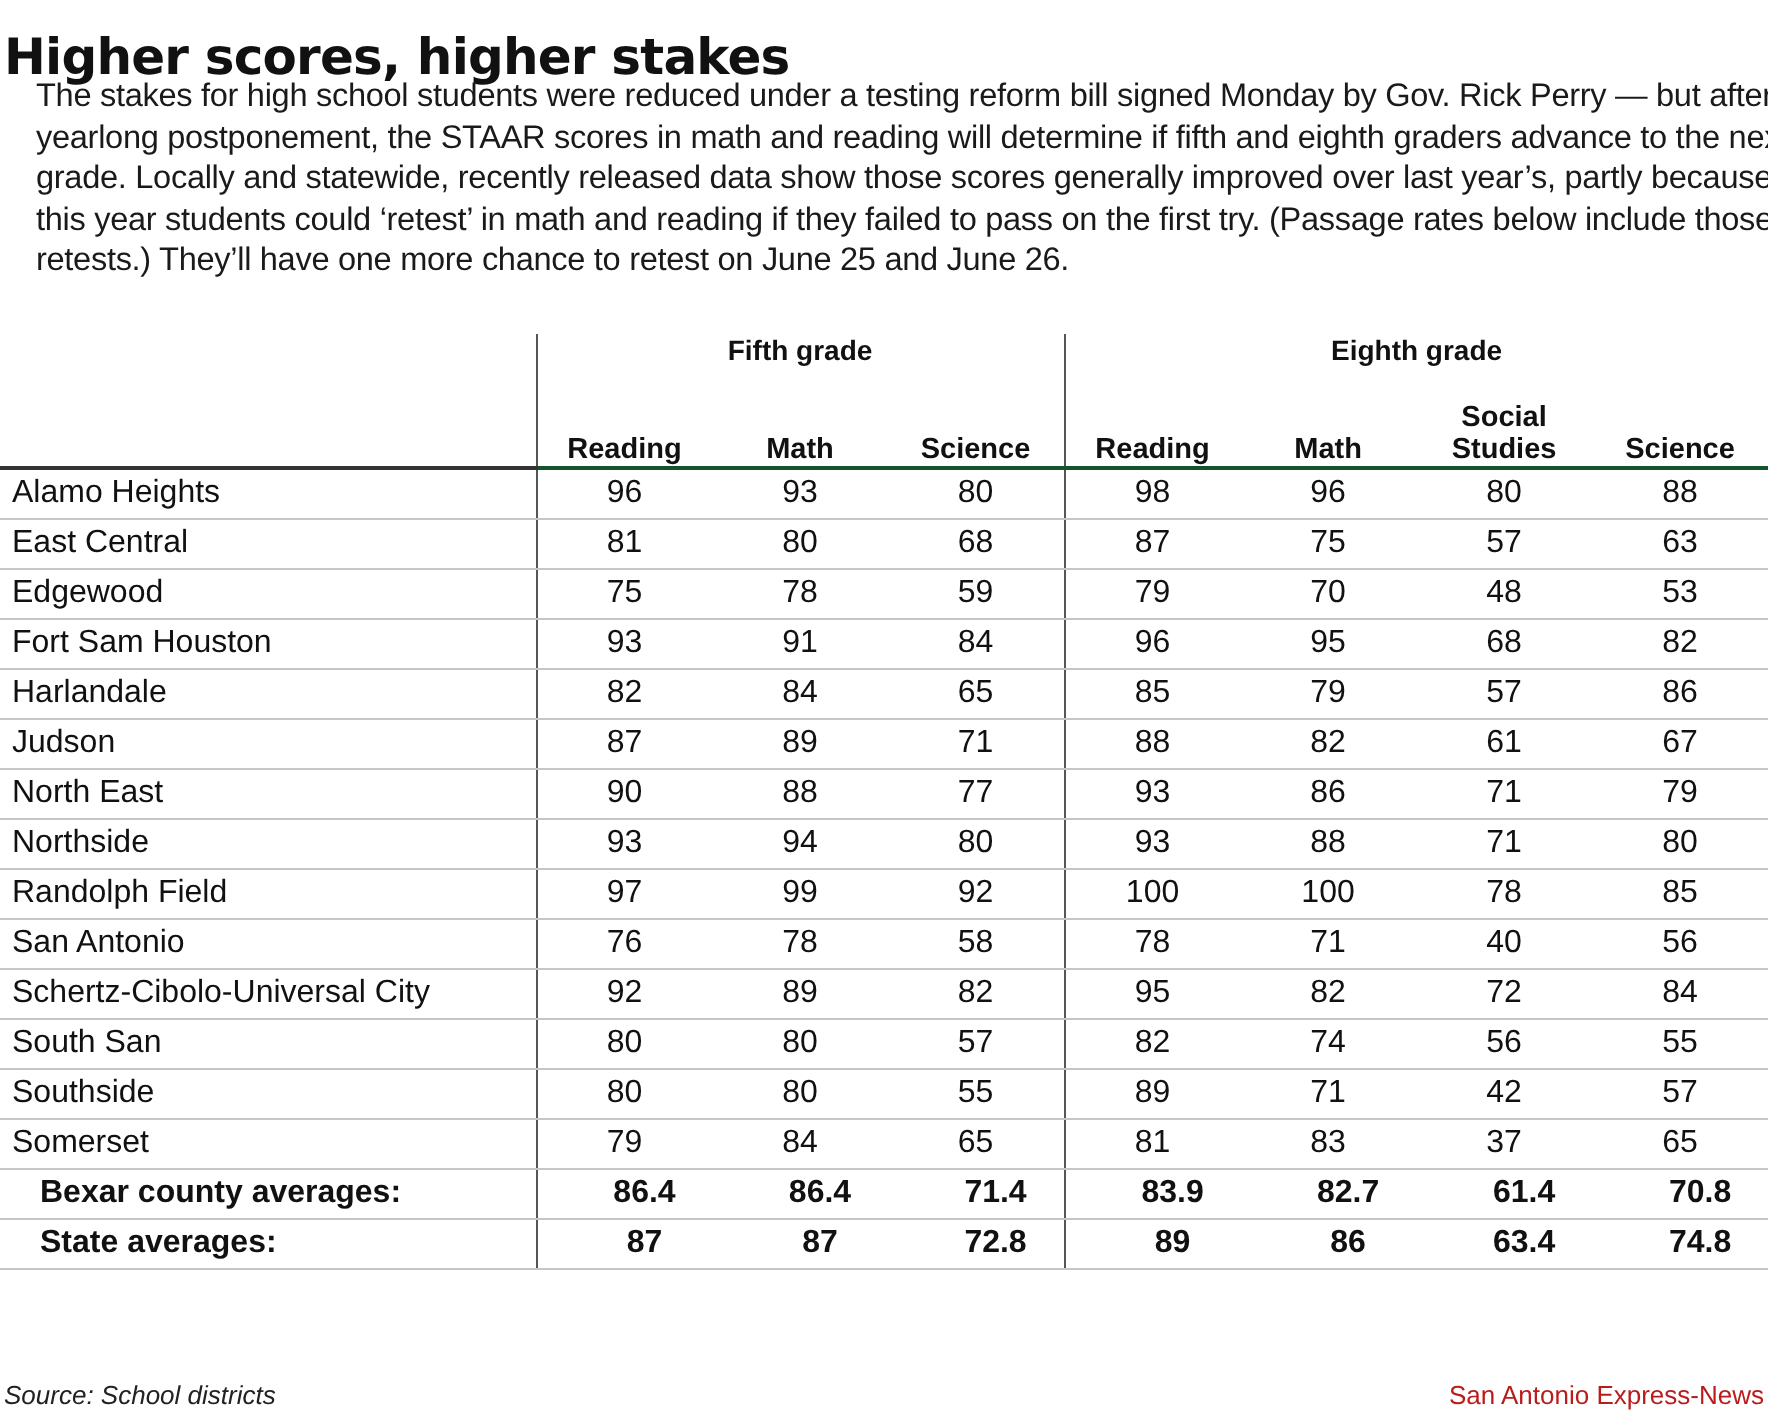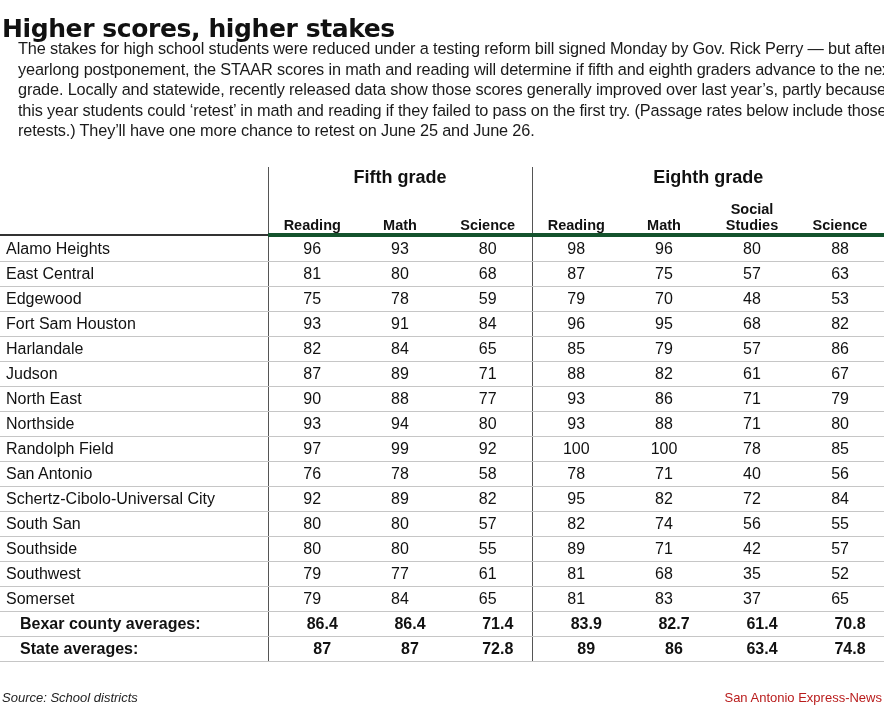--- a/index.html
+++ b/index.html
@@ -25,27 +25,27 @@
   }
   table.scores {
     position: absolute; left: 0; top: 167px;
     width: 884px;
     border-collapse: collapse;
     table-layout: fixed;
     font-size: 16px;
   }
   table.scores td, table.scores th { padding: 0; }
   .group-row th {
-    height: 26px; font-size: 18px; font-weight: bold; vertical-align: top;
+    height: 26px; font-size: 14px; font-weight: bold; vertical-align: top;
     padding-top: 4px; text-align: center;
   }
   .col-row th {
     height: 40px; font-size: 14.5px; font-weight: bold; text-align: center;
     vertical-align: bottom; padding-bottom: 4px; line-height: 16px;
-    border-bottom: 4px solid #14532d;
+    border-bottom: 2px solid #14532d;
   }
   .col-row th.label-head { border-bottom: 2px solid #333; }
   tbody tr td {
     height: 24px; border-bottom: 1px solid #c6c6c6;
     text-align: center; font-size: 16px;
   }
   tbody tr td.name { text-align: left; padding-left: 6px; }
   tbody tr.bold td { font-weight: bold; padding-left: 20px; }
   .vline { border-left: 1px solid #555; }
   .c-name { width: 268px; }
@@ -219,30 +219,20 @@
         <td class="name">Southside</td>
         <td class="vline">80</td>
         <td>80</td>
         <td>55</td>
         <td class="vline">89</td>
         <td>71</td>
         <td>42</td>
         <td>57</td>
       </tr>
       <tr>
-        <td class="name">Southwest</td>
-        <td class="vline">79</td>
-        <td>77</td>
-        <td>61</td>
-        <td class="vline">81</td>
-        <td>68</td>
-        <td>35</td>
-        <td>52</td>
-      </tr>
-      <tr>
         <td class="name">Somerset</td>
         <td class="vline">79</td>
         <td>84</td>
         <td>65</td>
         <td class="vline">81</td>
         <td>83</td>
         <td>37</td>
         <td>65</td>
       </tr>
       <tr class="bold">

